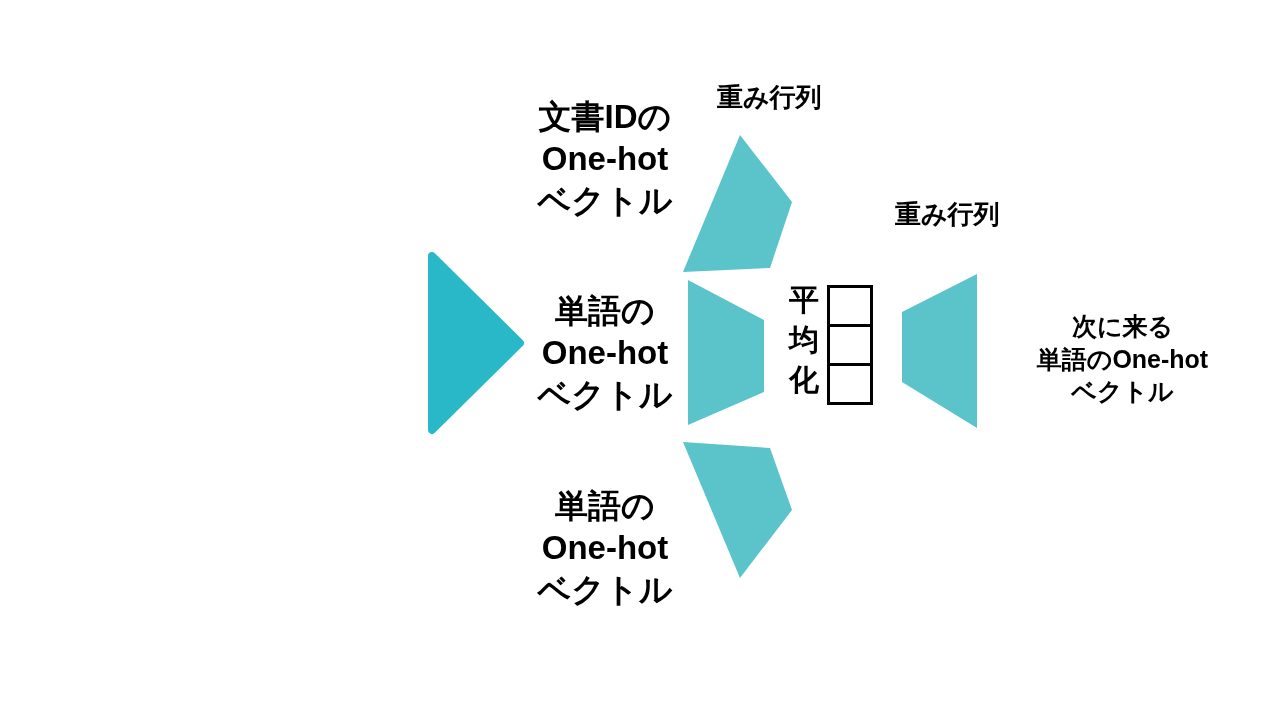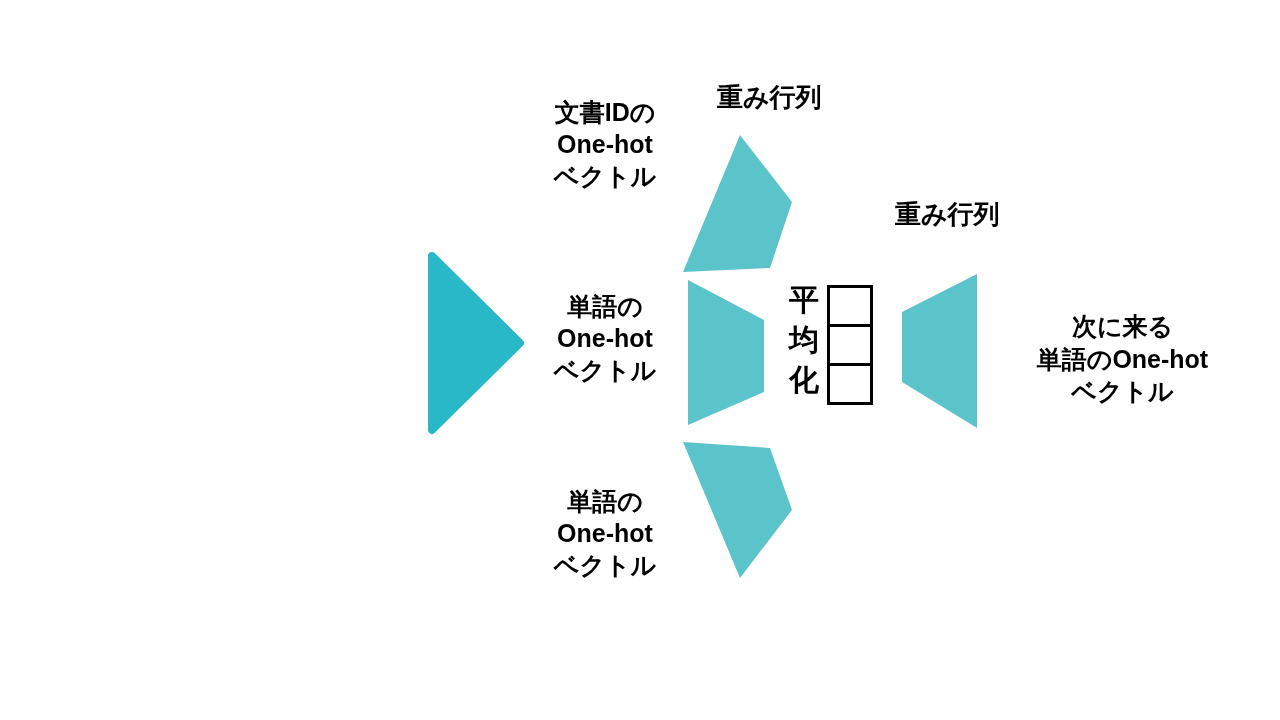--- a/index.html
+++ b/index.html
@@ -68,21 +68,21 @@
     background: #000; border-radius: 50%;
   }
 
   
   #flow-arrow { left: 428px; top: 250px; width: 96px; height: 186px; }
 
   
   .pipe-label {
     font-weight: bold;
     color: #000;
-    font-size: 25px;
+    font-size: 33px;
     line-height: 1.28;
     text-align: center;
     white-space: pre-line;
   }
   .section-title {
     font-weight: bold;
     color: #000;
     font-size: 26px;
     white-space: nowrap;
   }

